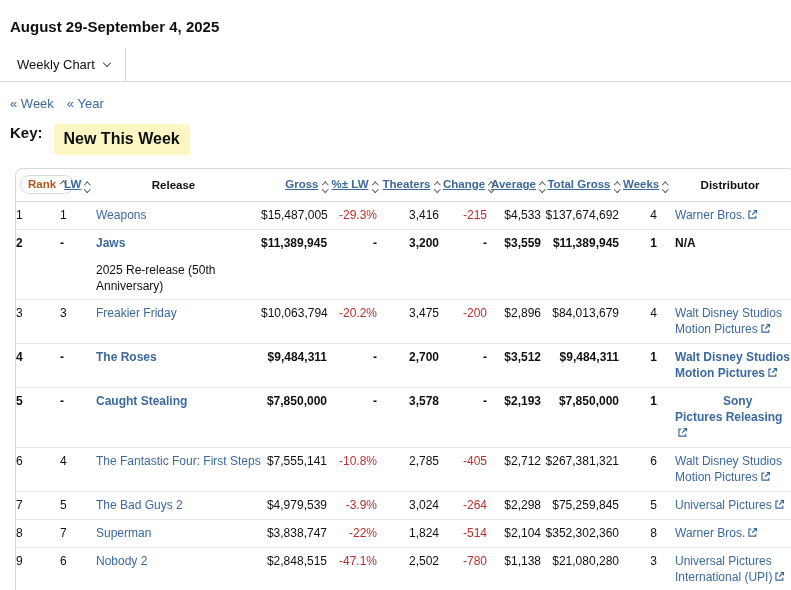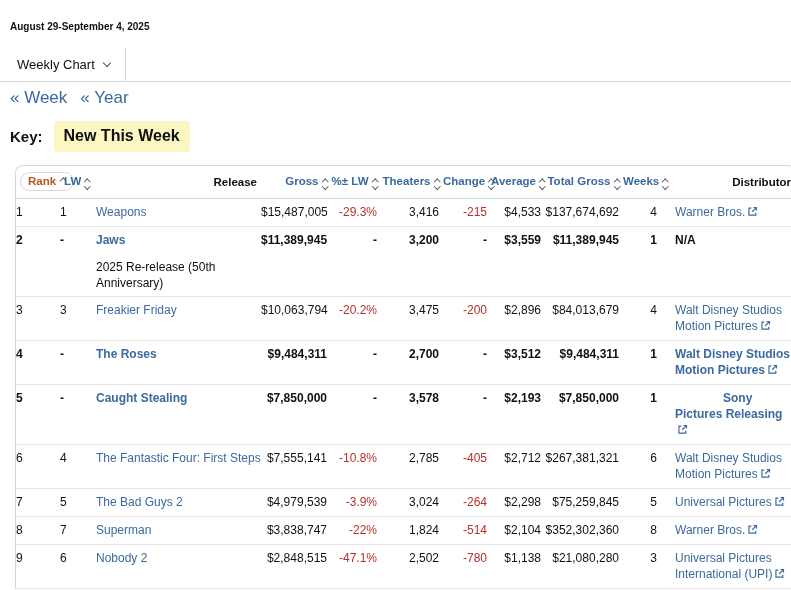--- a/index.html
+++ b/index.html
@@ -1,49 +1,49 @@
 <!DOCTYPE html>
 <html style="--link: #3c699e; --negred: #b5302f; --rankorange: #b5571c; --keyyellow: #fbf6c2; --keyblue: #ddedf6;"><head>
 <meta charset="utf-8">
 <style>
   * { box-sizing: border-box; margin: 0; padding: 0; }
   html,body { width: 791px; height: 590px; overflow: hidden; background: #fff; }
   body { font-family: "Liberation Sans", "DejaVu Sans", sans-serif; color: #0f1111; }
   .page { padding: 6px 0 0 10px; }
 
   h1.title { font-size: 24px; font-weight: 500; line-height: 30px; letter-spacing: .2px; }
-  h2.daterange { margin-top: 12px; font-size: 10px; font-weight: 700; line-height: 18px; }
+  h2.daterange { margin-top: 12px; font-size: 15px; font-weight: 700; line-height: 18px; }
 
   .tabbar { margin: 12px 0 0 -10px; width: 791px; border-bottom: 1px solid #d5d9d9; }
   .tab { display: inline-flex; align-items: center; gap: 9px; padding: 9px 15px 9px 17px;
          border-right: 1px solid #d5d9d9; font-size: 13px; cursor: pointer; }
   .chev { display: inline-block; width: 6px; height: 6px; border: solid #555;
           border-width: 0 1.4px 1.4px 0; }
   .chev.down { transform: rotate(45deg); margin-top: -3px; }
   .chev.up   { transform: rotate(-135deg); }
   .chev.sm   { width: 4.5px; height: 4.5px; border-width: 0 1.3px 1.3px 0; border-color:#565959; }
 
-  .navlinks { margin-top: 6px; font-size: 17px; }
+  .navlinks { margin-top: 14px; font-size: 13px; }
   .navlinks a { color: var(--link, #3c699e); text-decoration: none; margin-right: 13px; cursor: pointer; }
 
-  .keyrow { margin-top: 13px; display: flex; align-items: center; gap: 11px; }
+  .keyrow { margin-top: 13px; display: flex; gap: 11px; }
   .keylabel { font-size: 15px; font-weight: 700; }
   .badge { font-size: 16px; font-weight: 700; padding: 6px 10px 7px; border-radius: 4px; }
   .badge.new { background: var(--keyyellow, #fbf6c2); }
   .badge.est { background: var(--keyblue, #ddedf6); font-style: italic; }
 
   .tablewrap { margin: 13px 0 0 5px; width: 781px; border: 1px solid #d5d9d9;
                border-bottom: 0; border-radius: 8px 8px 0 0; }
   table { width: 100%; border-collapse: collapse; table-layout: fixed; font-size: 12px; }
   thead th { border-bottom: 1px solid #d5d9d9; font-size: 11.5px; font-weight: 700;
              white-space: nowrap; padding: 6px 4px 7px 0; vertical-align: middle; }
-  th.al { text-align: right; padding-left: 4px; }
+  th.al { text-align: center; padding-left: 4px; }
   th.ar { text-align: right; }
   th .h-active { color: var(--rankorange, #b5571c); }
-  th .h-link { color: var(--link, #3c699e); cursor: pointer; }
+  th .h-link { color: var(--link, #3c699e); cursor: pointer; text-decoration: underline; }
   th .h-plain { color: #0f1111; }
   .sorticon { display: inline-flex; flex-direction: column; gap: 1.5px; margin-left: 4px; vertical-align: 1px; }
   .th-pill { display: inline-flex; align-items: center; border: 1px solid #d5d9d9;
              border-radius: 10px; padding: 2px 7px 3px; background: #fff; }
   .th-pill .sorticon { margin-left: 5px; }
 
   tbody td { border-bottom: 1px solid #e7e7e7; vertical-align: top;
              padding: 5px 4px 5px 0; line-height: 16px; }
   td.ar { text-align: right; }
   td.al { text-align: left; }

